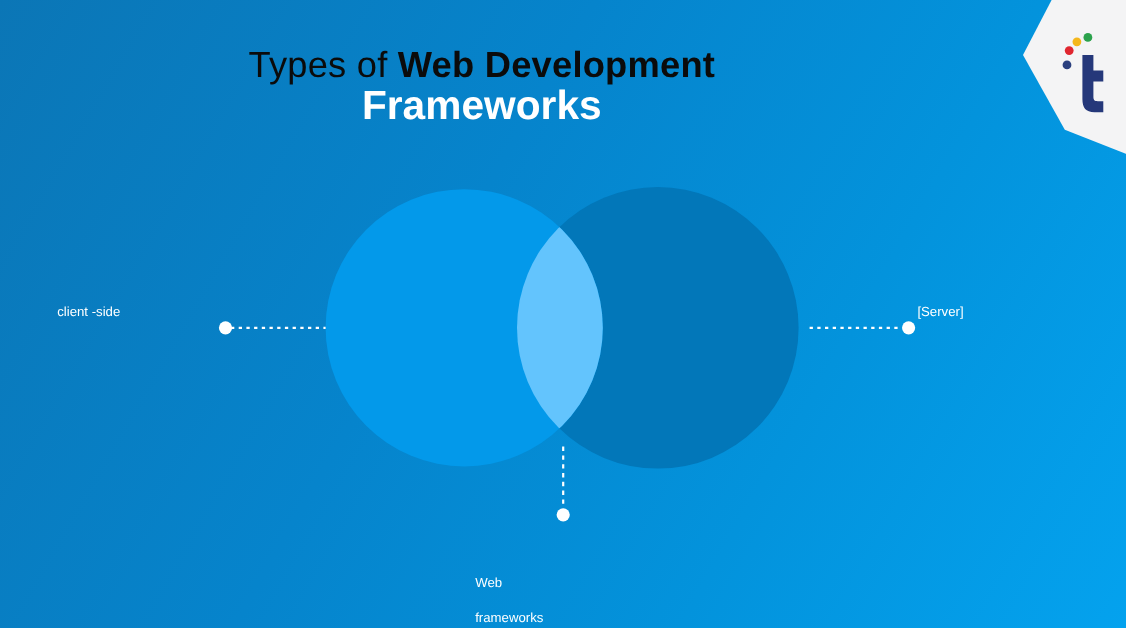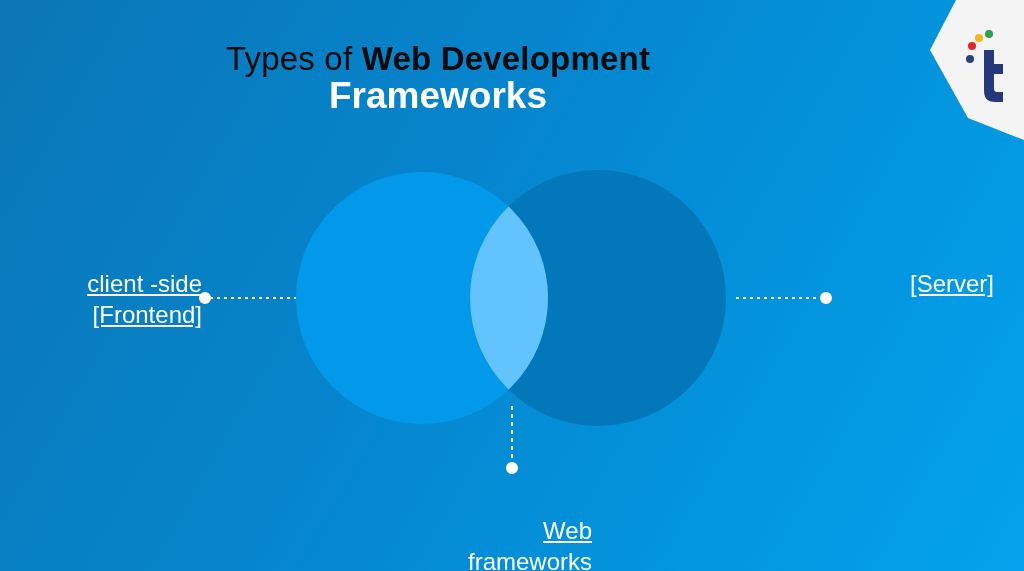--- a/index.html
+++ b/index.html
@@ -17,21 +17,21 @@
     .title-line1 .light { font-weight: normal; }
     .title-line1 .bold { font-weight: bold; }
     .title-line2 {
       font-size: 37px; color: #ffffff; font-weight: bold; line-height: 40px; margin-top: -4px;
     }
     .logo-badge {
       position: absolute; left: 928px; top: 0; width: 96px; height: 140px;
     }
     svg.venn { position: absolute; left: 0; top: 0; }
     .label {
-      position: absolute; color: #ffffff; font-size: 24px; line-height: 31px; text-align: right; text-decoration: underline;
+      position: absolute; color: #ffffff; font-size: 12px; line-height: 31px; text-align: left;
     }
     .label-left { left: 52px; top: 268px; width: 150px; }
     .label-right { left: 834px; top: 268px; width: 160px; }
     .label-bottom { left: 432px; top: 515px; width: 160px; }
   </style>
 </head>
 <body>
 
 <div class="title">
   <div class="title-line1">
@@ -66,21 +66,20 @@
 
   <line x1="736" y1="298" x2="820" y2="298" stroke="#ffffff" stroke-width="2" stroke-dasharray="3,4"></line>
   <circle cx="826" cy="298" r="6" fill="#ffffff"></circle>
 
   <line x1="512" y1="406" x2="512" y2="462" stroke="#ffffff" stroke-width="2" stroke-dasharray="4,4"></line>
   <circle cx="512" cy="468" r="6" fill="#ffffff"></circle>
 </svg>
 
 <div class="label label-left">
   <div>client -side</div>
-  <div>[Frontend]</div>
 </div>
 
 <div class="label label-right">
   <div>[Server]</div>
 </div>
 
 <div class="label label-bottom">
   <div>Web</div>
   <div>frameworks</div>
 </div>

